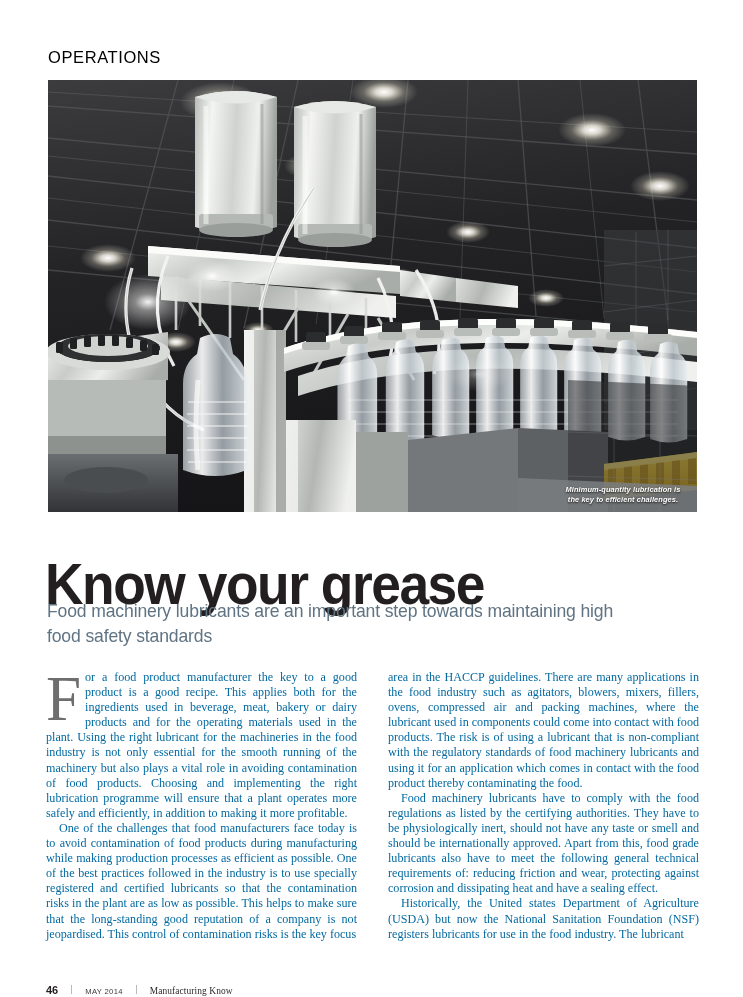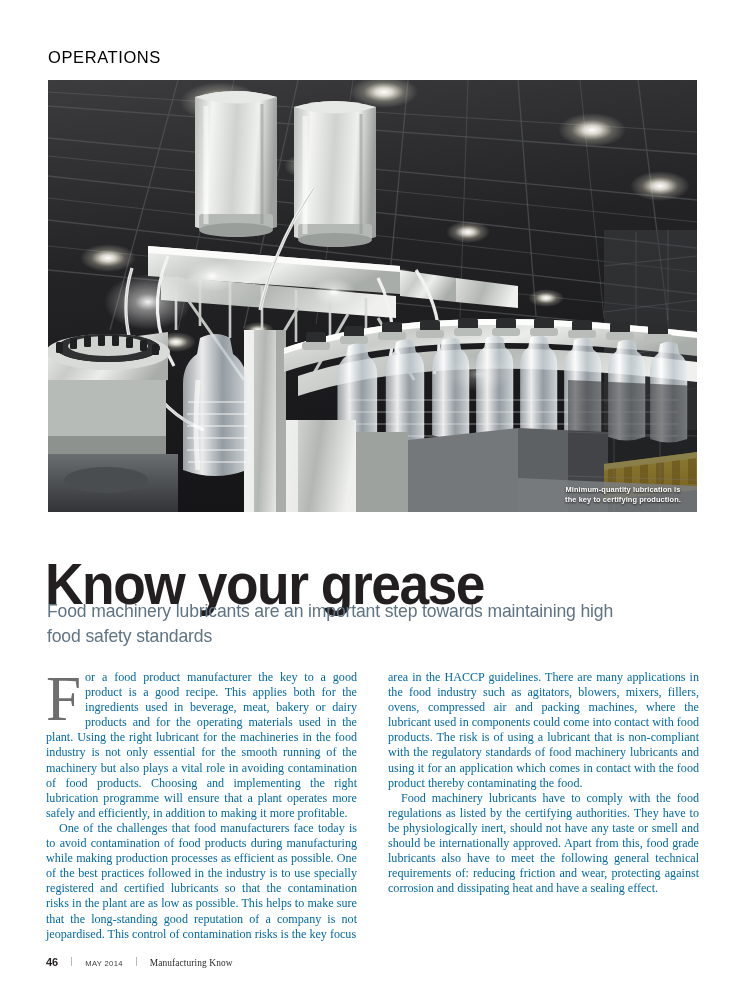--- a/index.html
+++ b/index.html
@@ -35,20 +35,21 @@
 
   
   .photo {
     position: absolute;
     left: 48px;
     top: 80px;
     width: 649px;
     height: 432px;
     overflow: hidden;
     background: #2a2a2c;
+    font-style: italic;
   }
   .photo svg { display: block; width: 100%; height: 100%; }
 
   .caption {
     position: absolute;
     right: 8px;
     bottom: 6px;
     width: 132px;
     text-align: center;
     font-family: "Liberation Sans", sans-serif;
@@ -119,21 +120,21 @@
     font-weight: normal;
     color: #6e6e6e;
     padding: 2px 4px 0 0;
     margin-top: 2px;
   }
 
   
   .footer {
     position: absolute;
     left: 46px;
-    top: 956px;
+    top: 984px;
     display: flex;
     align-items: baseline;
     gap: 13px;
     color: #3a3a3a;
   }
   .folio {
     font-family: "Liberation Sans", sans-serif;
     font-weight: bold;
     font-size: 11px;
     color: #231f20;
@@ -472,36 +473,37 @@
         <ellipse cx="164" cy="196" rx="26" ry="16" fill="url(#glowbig)"></ellipse>
         <ellipse cx="286" cy="212" rx="22" ry="14" fill="url(#glowbig)"></ellipse>
         <ellipse cx="430" cy="294" rx="34" ry="18" fill="url(#glowbig)" opacity="0.5"></ellipse>
       </g>
 
       <rect x="0" y="0" width="649" height="432" fill="none"></rect>
     </svg>
 
     <div class="caption">
       <span>Minimum-quantity lubrication is</span><br>
-      <span>the key to certifying production.</span>
+      <span>the key to efficient challenges.</span>
     </div>
   </div>
 
   <h1 class="headline">Know your grease</h1>
 
   <div class="standfirst">Food machinery lubricants are an important step towards maintaining high food safety standards</div>
 
   <div class="cols">
     <div class="col">
       <p class="dropcap-para">For a food product manufacturer the key to a good product is a good recipe. This applies both for the ingredients used in beverage, meat, bakery or dairy products and for the operating materials used in the plant. Using the right lubricant for the machineries in the food industry is not only essential for the smooth running of the machinery but also plays a vital role in avoiding contamination of food products. Choosing and implementing the right lubrication programme will ensure that a plant operates more safely and efficiently, in addition to making it more profitable.</p>
       <p>One of the challenges that food manufacturers face today is to avoid contamination of food products during manufacturing while making production processes as efficient as possible. One of the best practices followed in the industry is to use specially registered and certified lubricants so that the contamination risks in the plant are as low as possible. This helps to make sure that the long-standing good reputation of a company is not jeopardised. This control of contamination risks is the key focus</p>
     </div>
     <div class="col">
       <p>area in the HACCP guidelines. There are many applications in the food industry such as agitators, blowers, mixers, fillers, ovens, compressed air and packing machines, where the lubricant used in components could come into contact with food products. The risk is of using a lubricant that is non-compliant with the regulatory standards of food machinery lubricants and using it for an application which comes in contact with the food product thereby contaminating the food.</p>
       <p>Food machinery lubricants have to comply with the food regulations as listed by the certifying authorities. They have to be physiologically inert, should not have any taste or smell and should be internationally approved. Apart from this, food grade lubricants also have to meet the following general technical requirements of: reducing friction and wear, protecting against corrosion and dissipating heat and have a sealing effect.</p>
+      <p>Historically, the United states Department of Agriculture (USDA) but now the National Sanitation Foundation (NSF) registers lubricants for use in the food industry. The lubricant</p>
     </div>
   </div>
 
   <div class="footer">
     <span class="folio">46</span>
     <span class="rule"></span>
     <span class="issue">MAY 2014</span>
     <span class="rule"></span>
     <span class="pubname">Manufacturing Know</span>
   </div>

